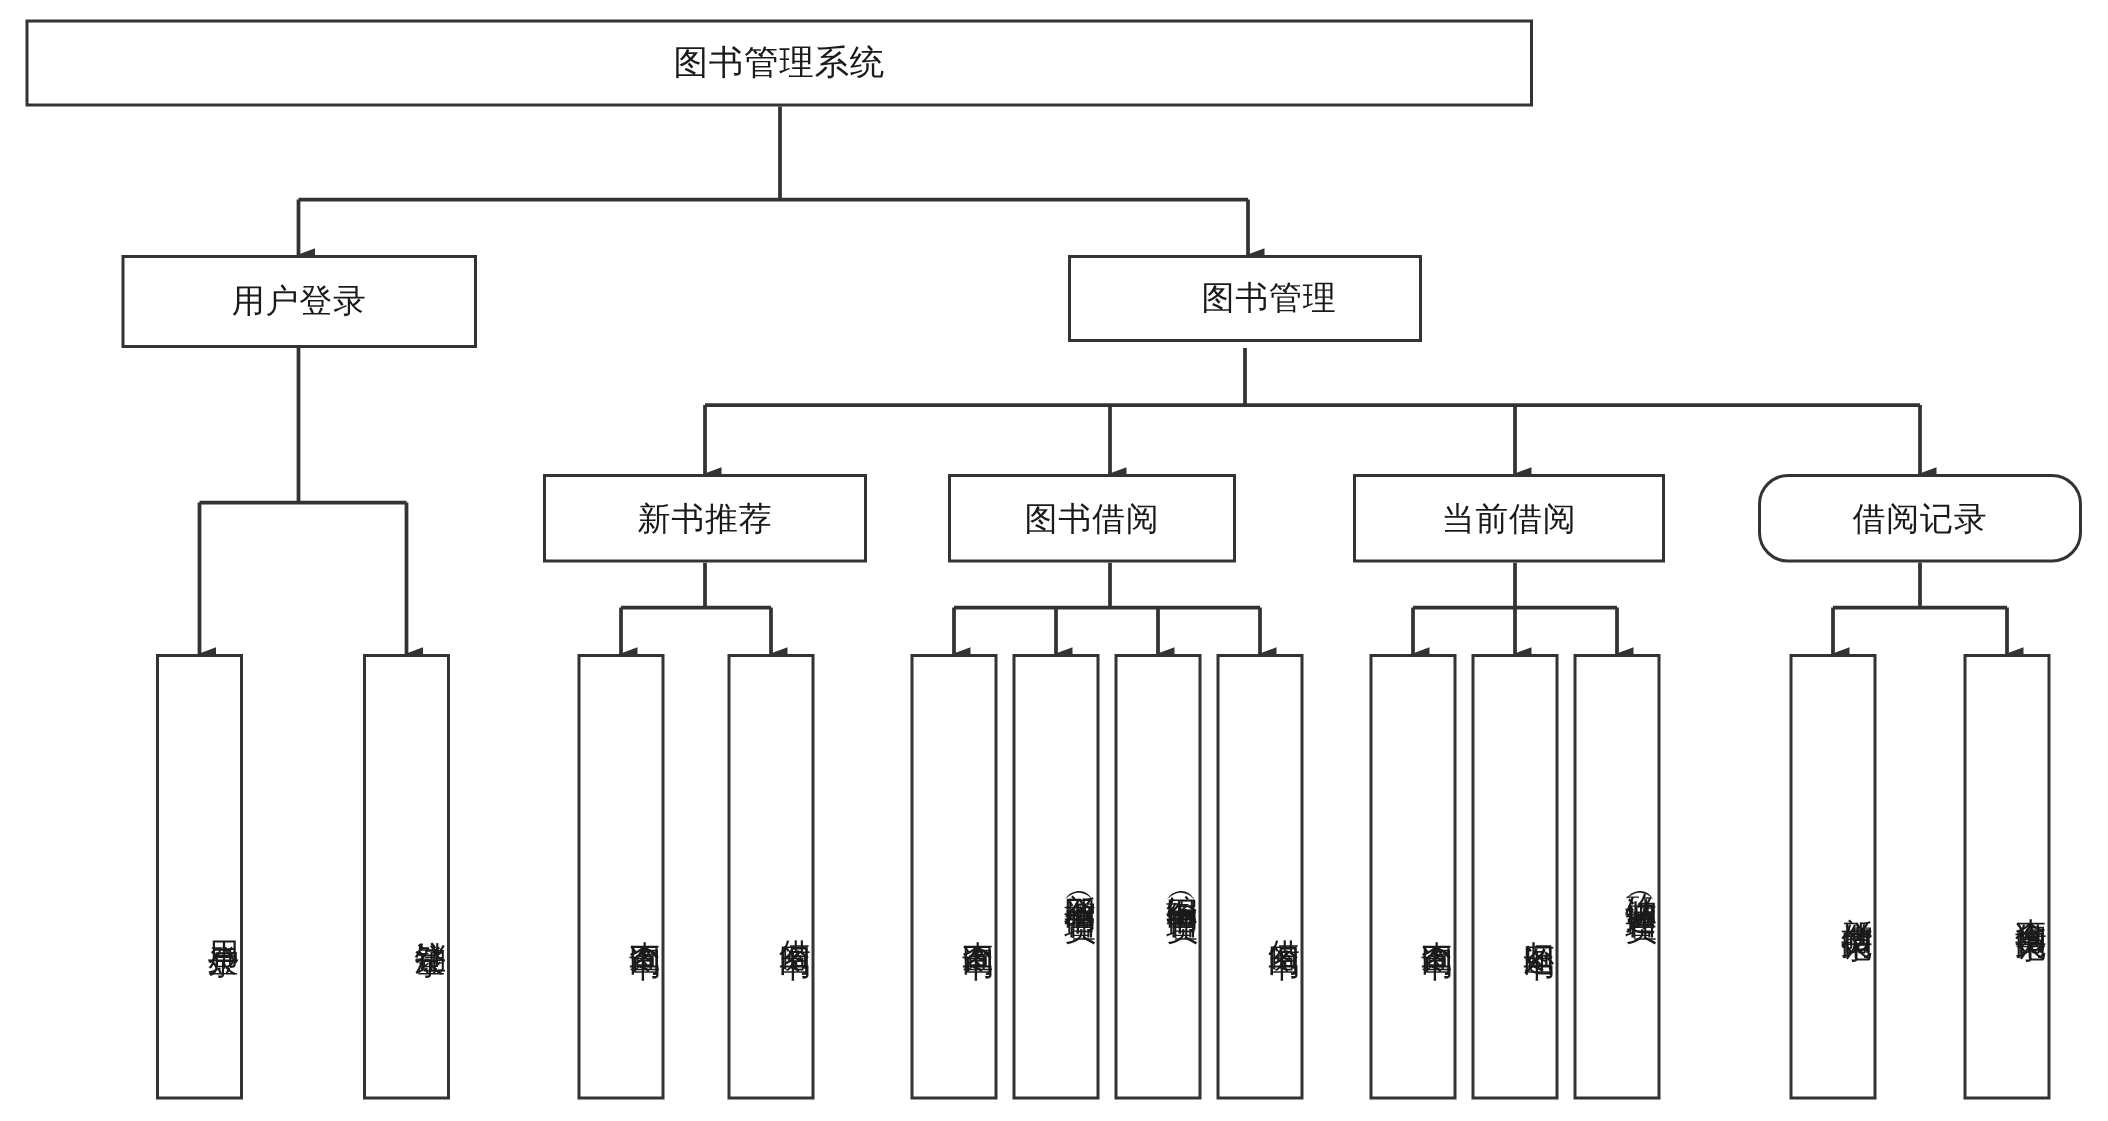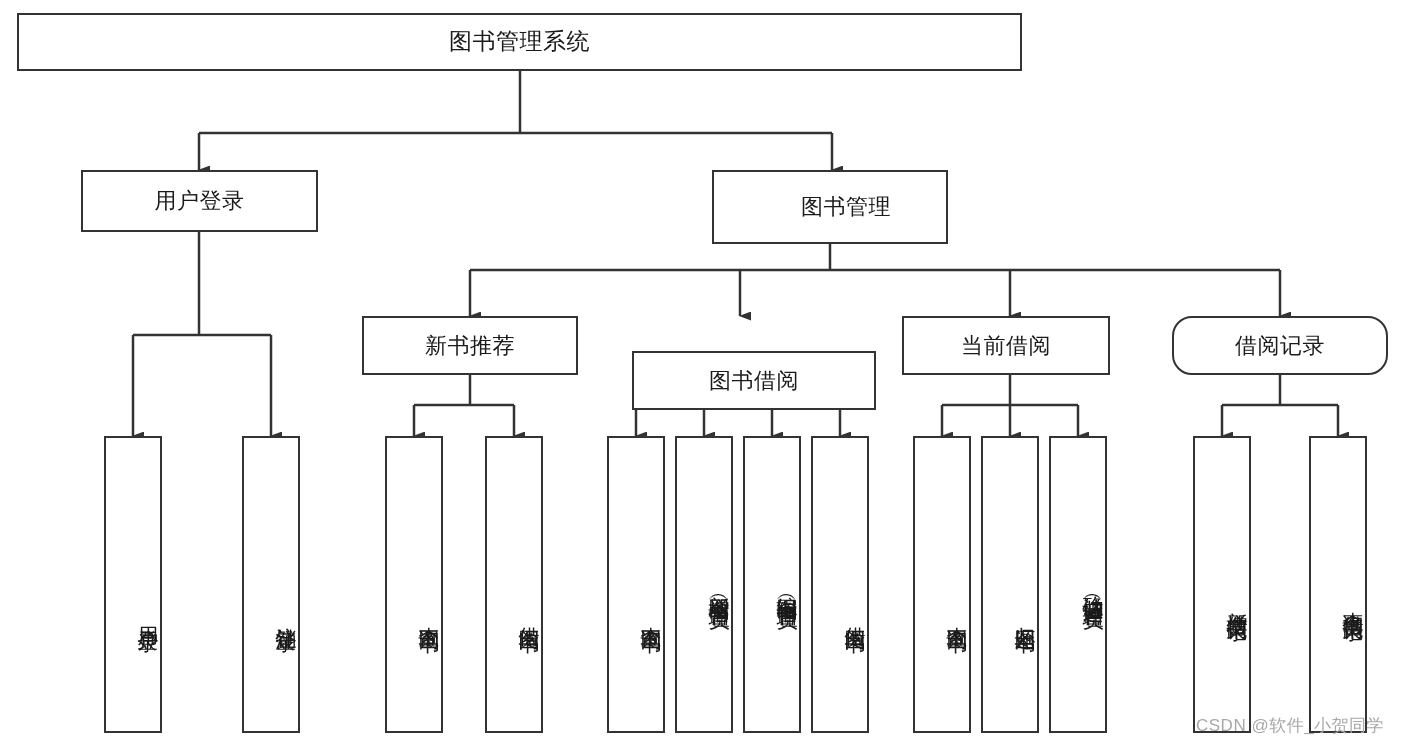--- a/index.html
+++ b/index.html
@@ -123,28 +123,28 @@
     </g>
   </svg>
 
   <div class="node horizontal root" style="left:17px; top:13px; width:1005px; height:58px;">
     <span class="label">图书管理系统</span>
   </div>
 
   <div class="node horizontal" style="left:81px; top:170px; width:237px; height:62px;">
     <span class="label">用户登录</span>
   </div>
-  <div class="node horizontal" style="left:712px; top:170px; width:236px; height:74px;padding-left:32px;">
+  <div class="node horizontal" style="left:712px; top:170px; width:236px; height:58px;padding-left:32px;">
     <span class="label">图书管理</span>
   </div>
 
   <div class="node horizontal" style="left:362px; top:316px; width:216px; height:59px;text-align:center;">
     <span class="label">新书推荐</span>
   </div>
-  <div class="node horizontal" style="left:632px; top:316px; width:244px; height:59px;margin-top:35px;">
+  <div class="node horizontal" style="left:632px; top:316px; width:192px; height:59px;">
     <span class="label">图书借阅</span>
   </div>
   <div class="node horizontal" style="left:902px; top:316px; width:208px; height:59px;">
     <span class="label">当前借阅</span>
   </div>
   <div class="node horizontal" style="left:1172px; top:316px; width:216px; height:59px;border-radius:20px;">
     <span class="label">借阅记录</span>
   </div>
 
   <div class="node vertical" style="left:104px; top:436px; width:58px; height:297px; padding-top:58px;">
@@ -184,15 +184,14 @@
     <span class="label">确认归还（管理员）</span>
   </div>
 
   <div class="node vertical" style="left:1193px; top:436px; width:58px; height:297px; padding-top:32px;">
     <span class="label">新增借阅记录</span>
   </div>
   <div class="node vertical" style="left:1309px; top:436px; width:58px; height:297px; padding-top:32px;">
     <span class="label">查询借阅记录</span>
   </div>
 
-  <div class="watermark" style="left:1196px; top:714px;">CSDN @软件_小贺同学</div>
 
 </div>
 
 </body></html>

